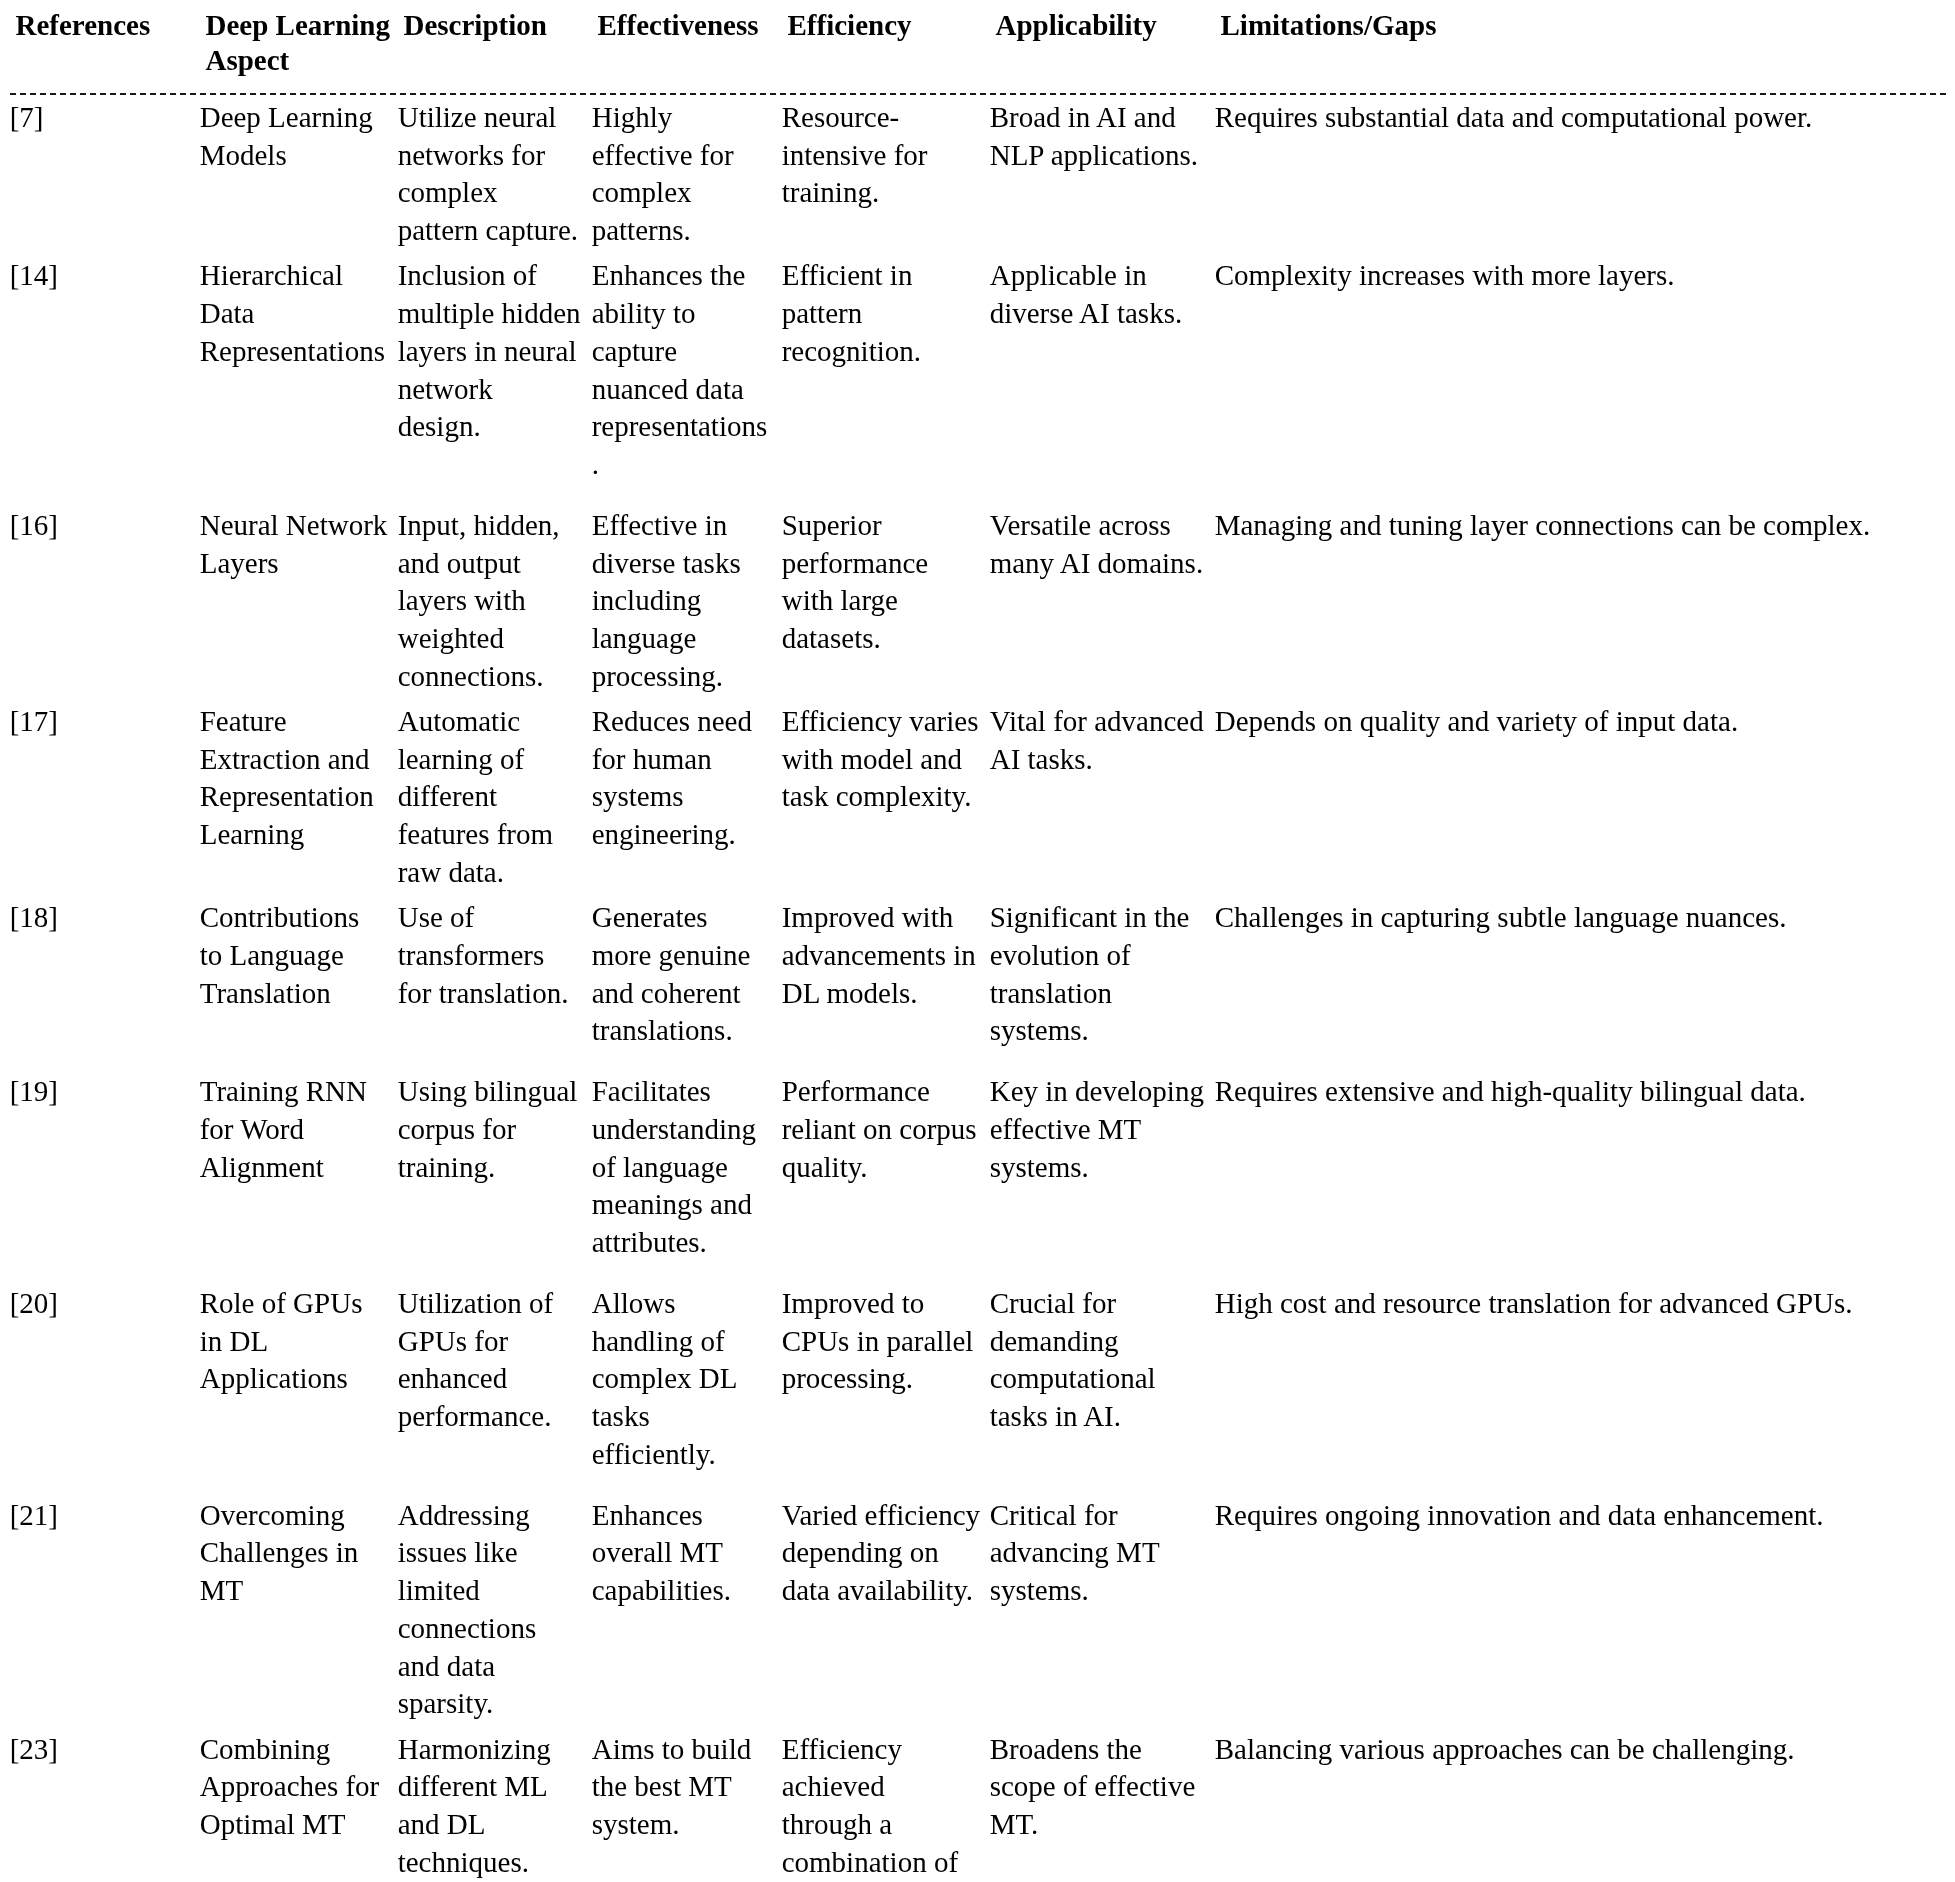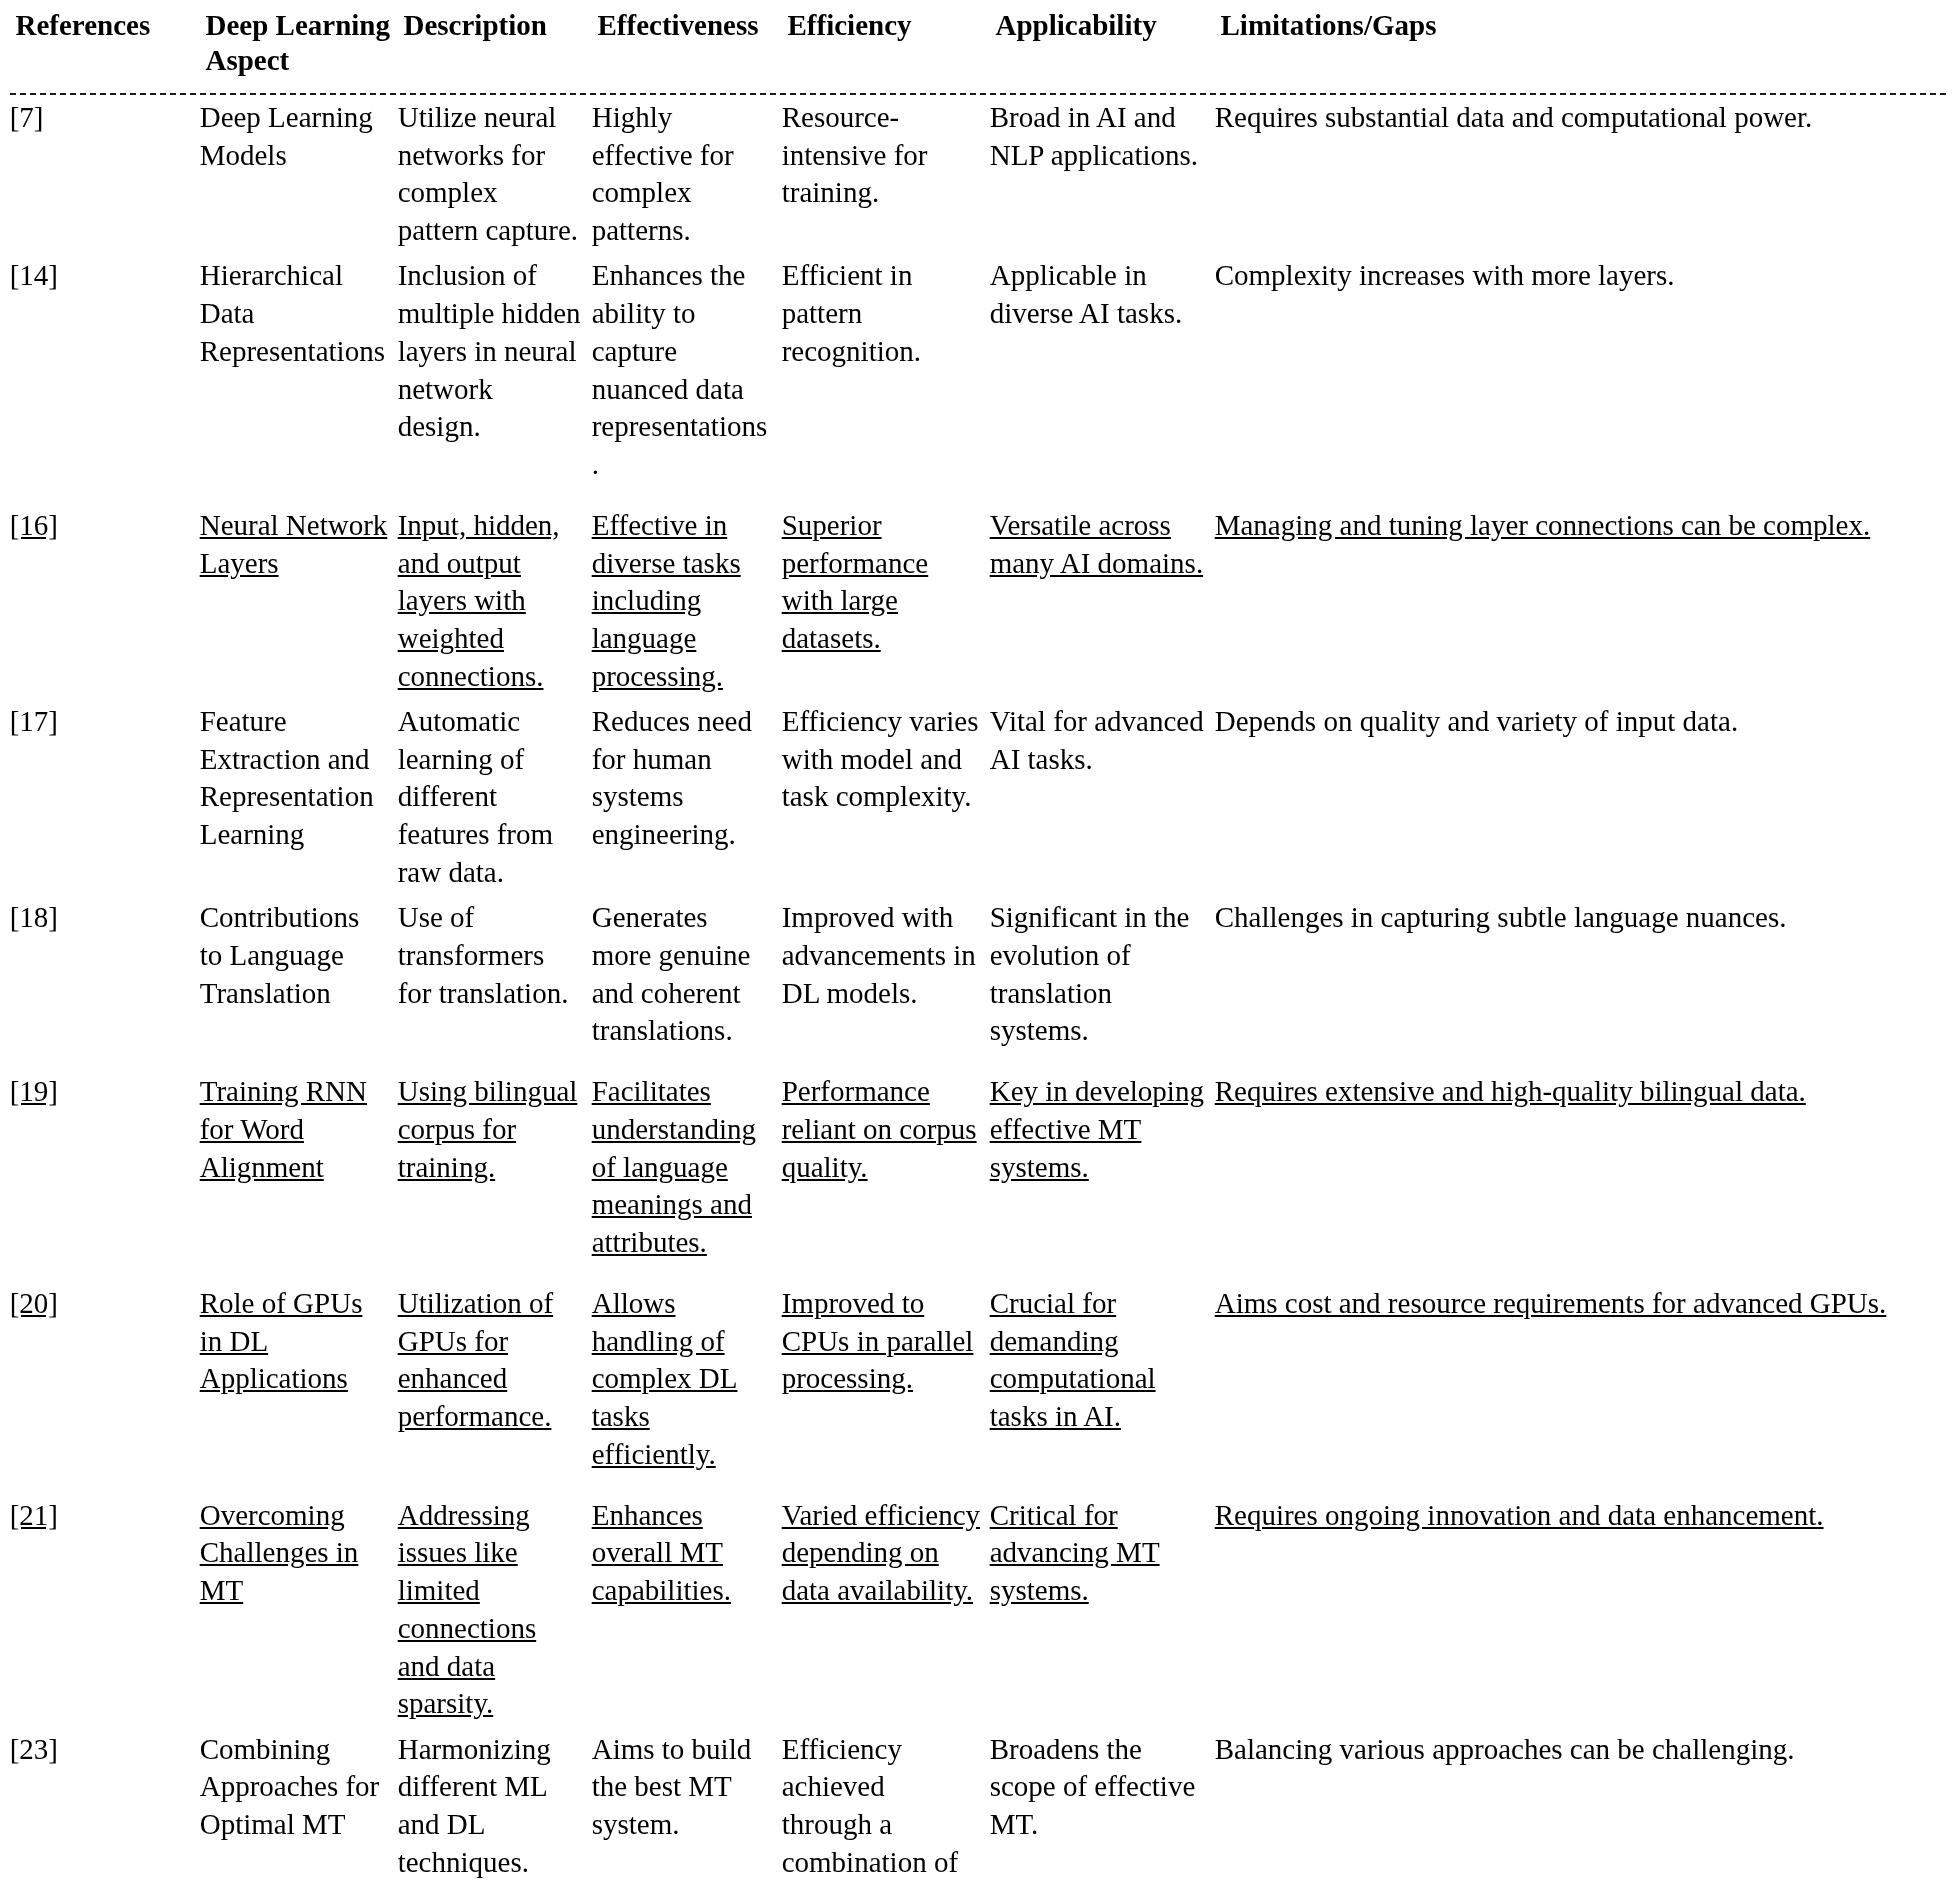--- a/index.html
+++ b/index.html
@@ -62,21 +62,21 @@
   
   col.c-ref   { width: 190px; }
   col.c-asp   { width: 198px; }
   col.c-desc  { width: 194px; }
   col.c-eff   { width: 190px; }
   col.c-effic { width: 208px; }
   col.c-app   { width: 225px; }
   col.c-lim   { width: 731px; }
 
   tr.data-row td.cell { padding-top: 3.9px; padding-bottom: 3.9px; }
-  tr.data-row.spaced td.cell { padding-top: 19.4px; text-decoration: underline; }
+  tr.data-row.spaced td.cell { padding-top: 19.4px; }
 </style>
 </head>
 <body>
 
 <div id="table-root">
   <table class="comparison-table">
     <colgroup>
       <col class="c-ref">
       <col class="c-asp">
       <col class="c-desc">
@@ -156,21 +156,21 @@
           <td class="cell">Key in developing effective MT systems.</td>
           <td class="cell">Requires extensive and high-quality bilingual data.</td>
         </tr>
         <tr class="data-row spaced">
           <td class="cell ref-cell">[20]</td>
           <td class="cell">Role of GPUs in DL Applications</td>
           <td class="cell">Utilization of GPUs for enhanced performance.</td>
           <td class="cell">Allows handling of complex DL tasks efficiently.</td>
           <td class="cell">Improved to CPUs in parallel processing.</td>
           <td class="cell">Crucial for demanding computational tasks in AI.</td>
-          <td class="cell">Aims cost and resource requirements for advanced GPUs.</td>
+          <td class="cell">High cost and resource translation for advanced GPUs.</td>
         </tr>
         <tr class="data-row spaced">
           <td class="cell ref-cell">[21]</td>
           <td class="cell">Overcoming Challenges in MT</td>
           <td class="cell">Addressing issues like limited connections and data sparsity.</td>
           <td class="cell">Enhances overall MT capabilities.</td>
           <td class="cell">Varied efficiency depending on data availability.</td>
           <td class="cell">Critical for advancing MT systems.</td>
           <td class="cell">Requires ongoing innovation and data enhancement.</td>
         </tr>

